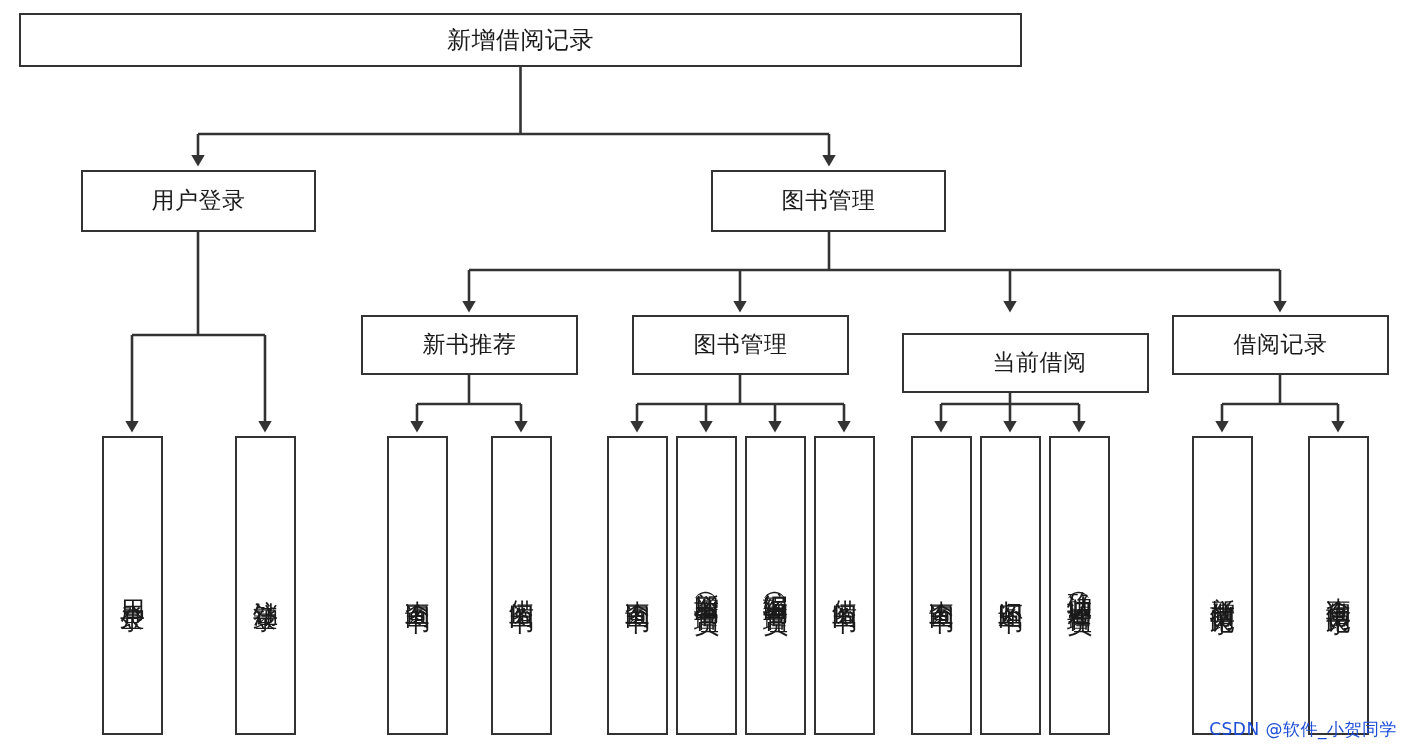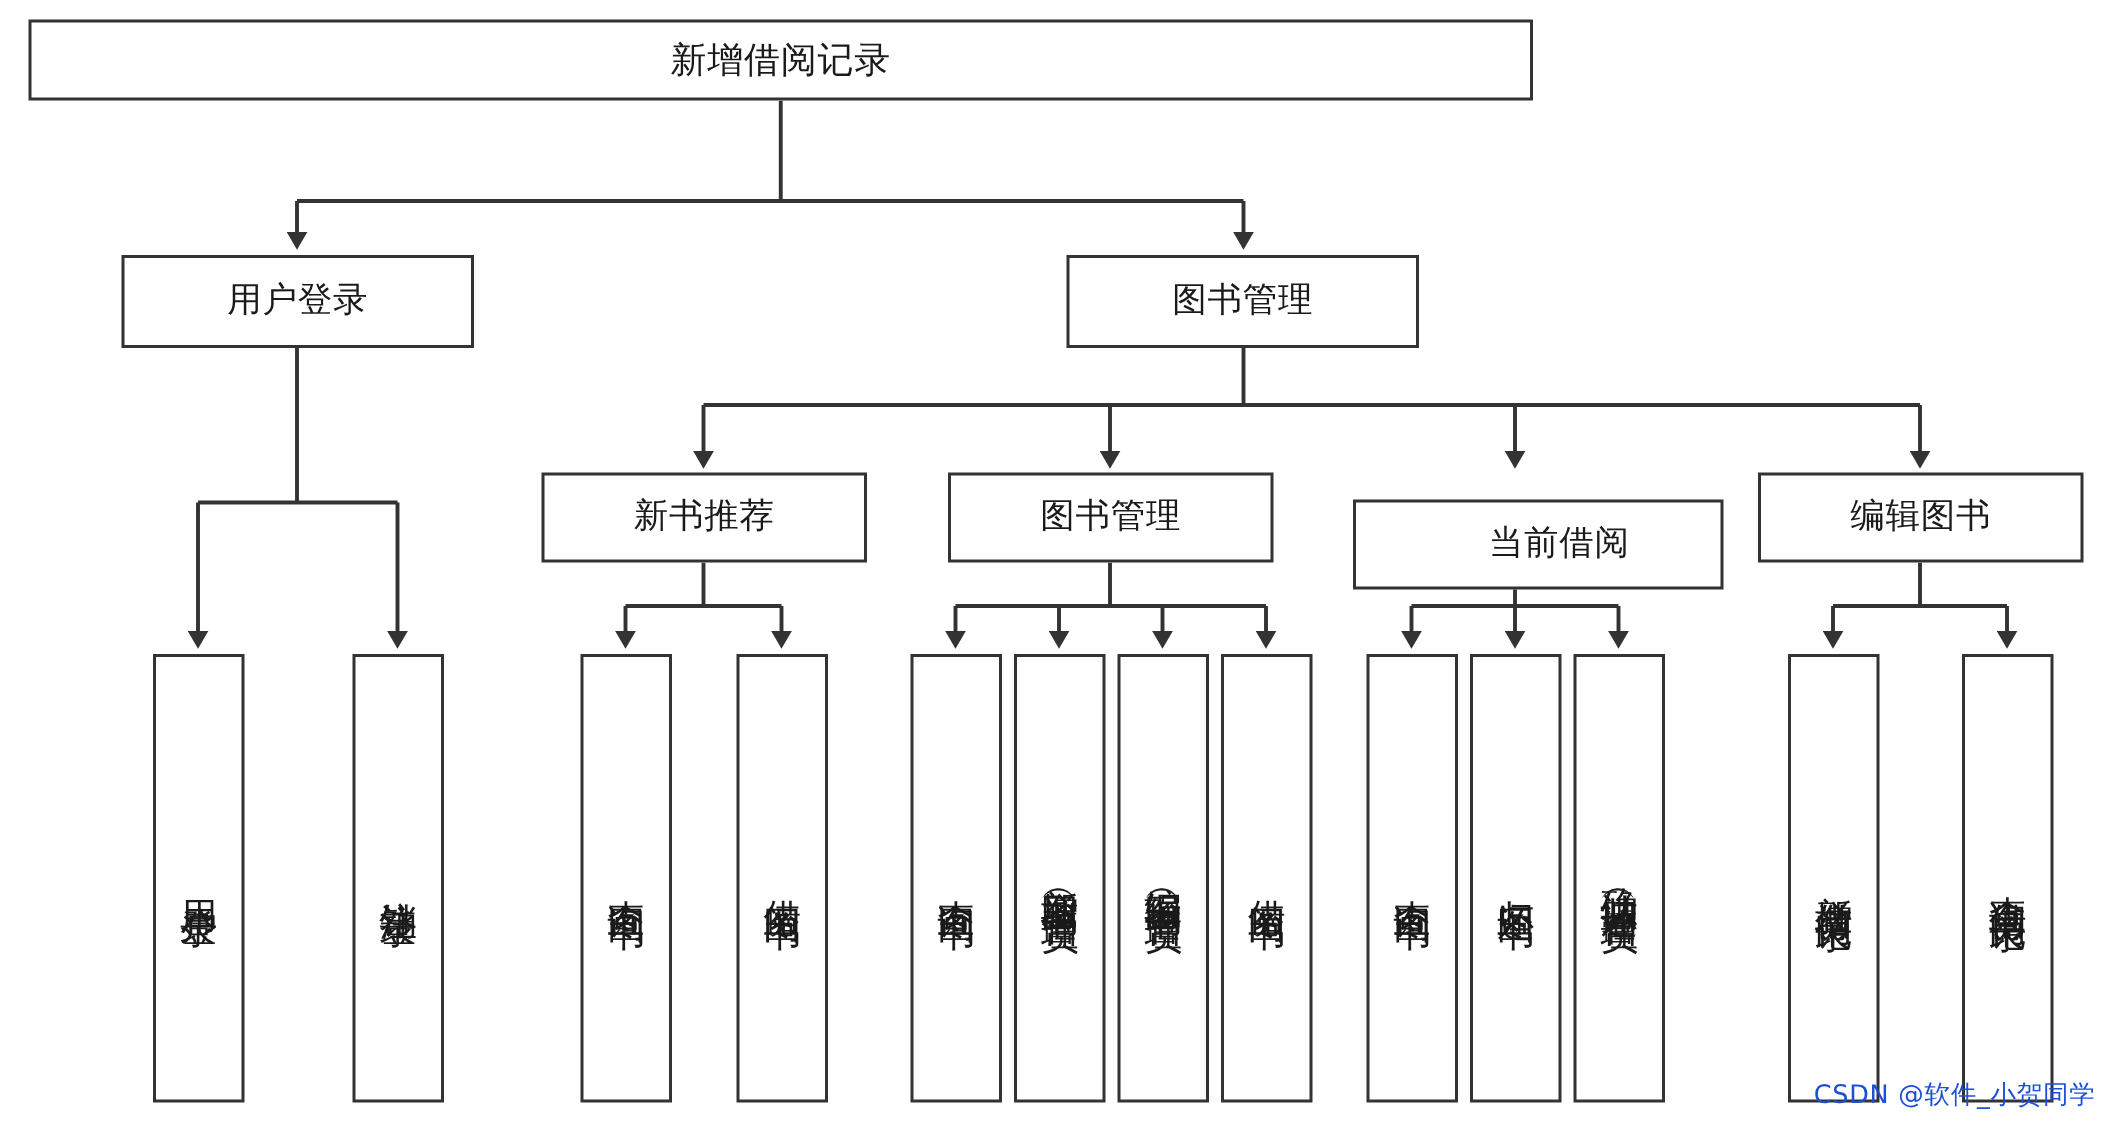--- a/index.html
+++ b/index.html
@@ -145,21 +145,21 @@
   <div class="node h" style="left:361px; top:315px; width:217px; height:60px;">
     <span class="node-label">新书推荐</span>
   </div>
   <div class="node h" style="left:632px; top:315px; width:217px; height:60px;">
     <span class="node-label">图书管理</span>
   </div>
   <div class="node h" style="left:902px; top:333px; width:247px; height:60px;padding-left:28px;">
     <span class="node-label">当前借阅</span>
   </div>
   <div class="node h" style="left:1172px; top:315px; width:217px; height:60px;">
-    <span class="node-label">编辑图书</span>
+    <span class="node-label">借阅记录</span>
   </div>
 
   <div class="node v" style="left:102px; top:436px; width:61px; height:299px;">
     <span class="node-label">用户登录</span>
   </div>
   <div class="node v" style="left:235px; top:436px; width:61px; height:299px;">
     <span class="node-label">注销登录</span>
   </div>
 
   <div class="node v" style="left:387px; top:436px; width:61px; height:299px;">

